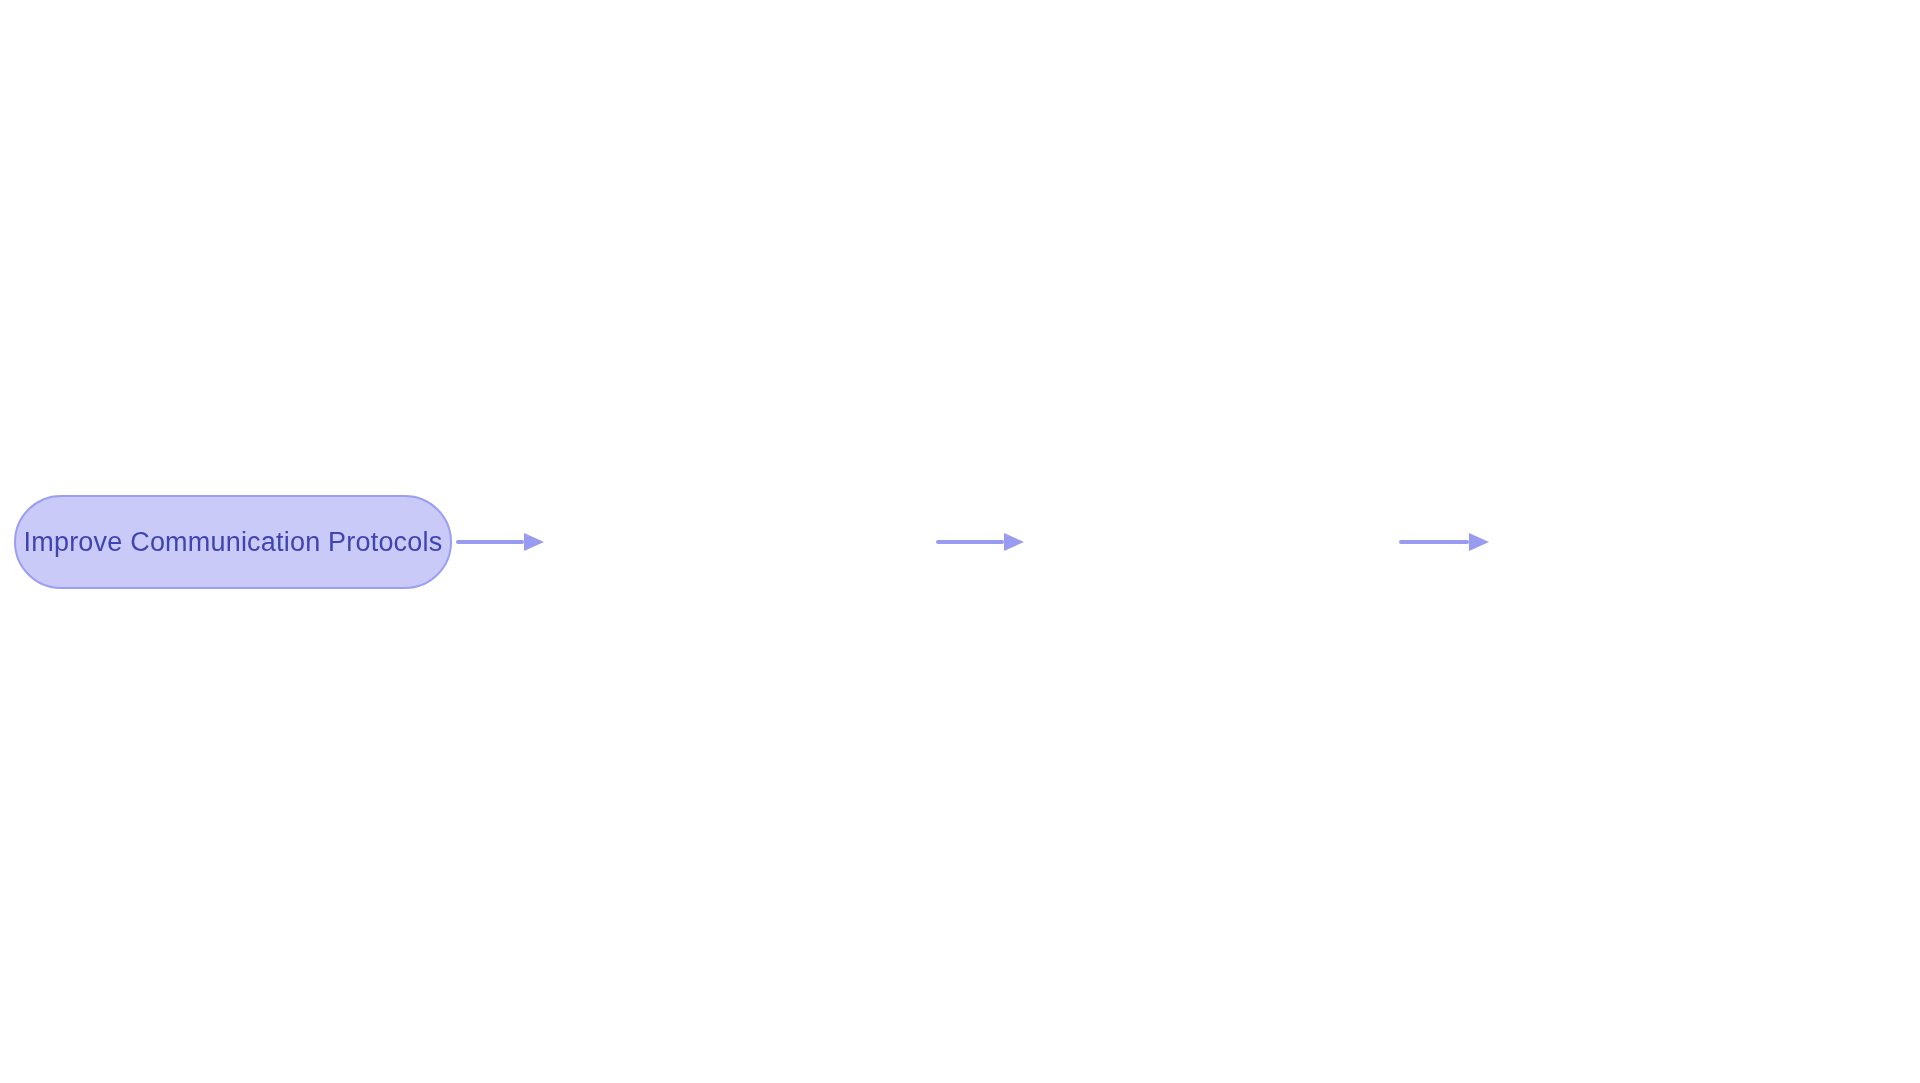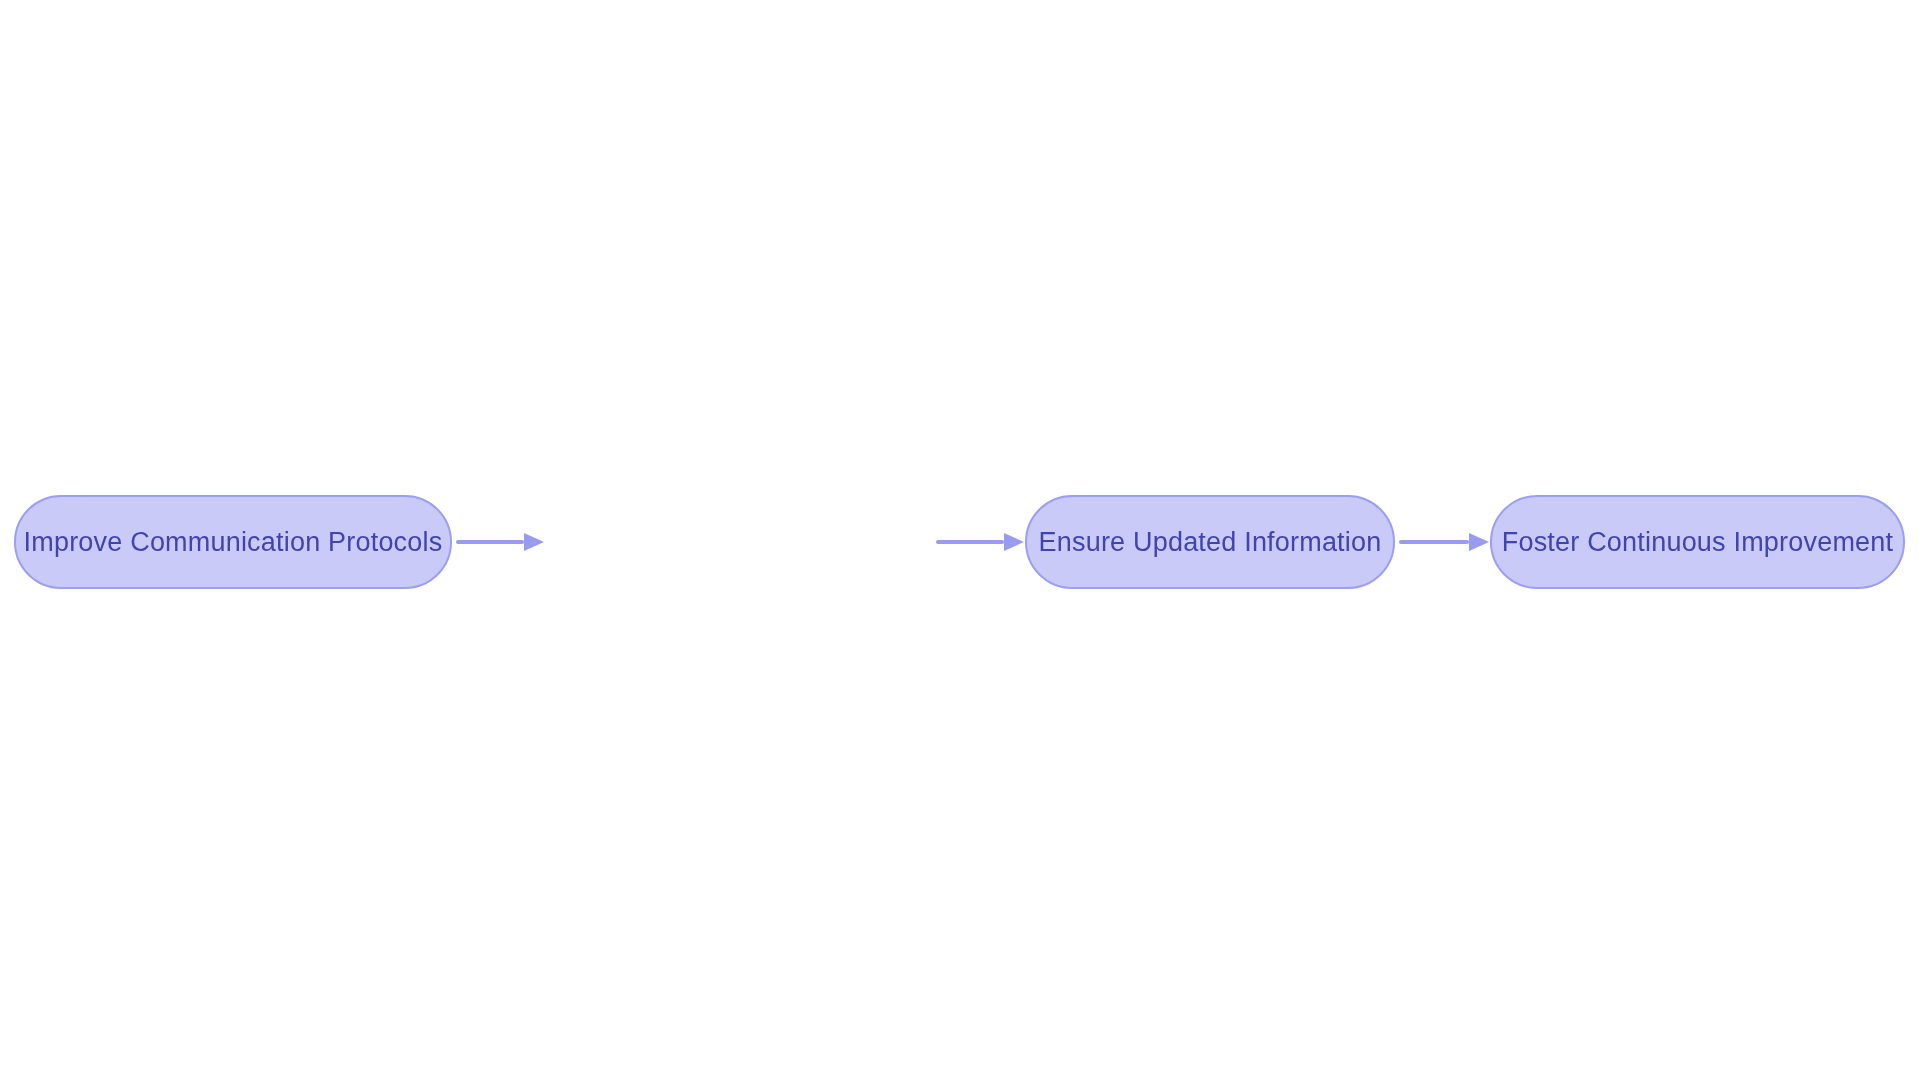--- a/index.html
+++ b/index.html
@@ -77,24 +77,18 @@
     <span class="flow-node-label">Improve Communication Protocols</span>
   </div>
 
   <div class="connector-line conn-0-line"></div>
   <div class="arrowhead conn-0-head"></div>
 
 
   <div class="connector-line conn-1-line"></div>
   <div class="arrowhead conn-1-head"></div>
 
-  <div class="flow-node node-2">
-    <span class="flow-node-label">Ensure Updated Information</span>
-  </div>
 
   <div class="connector-line conn-2-line"></div>
   <div class="arrowhead conn-2-head"></div>
 
-  <div class="flow-node node-3">
-    <span class="flow-node-label">Foster Continuous Improvement</span>
-  </div>
 
 </div>
 
 </body></html>

